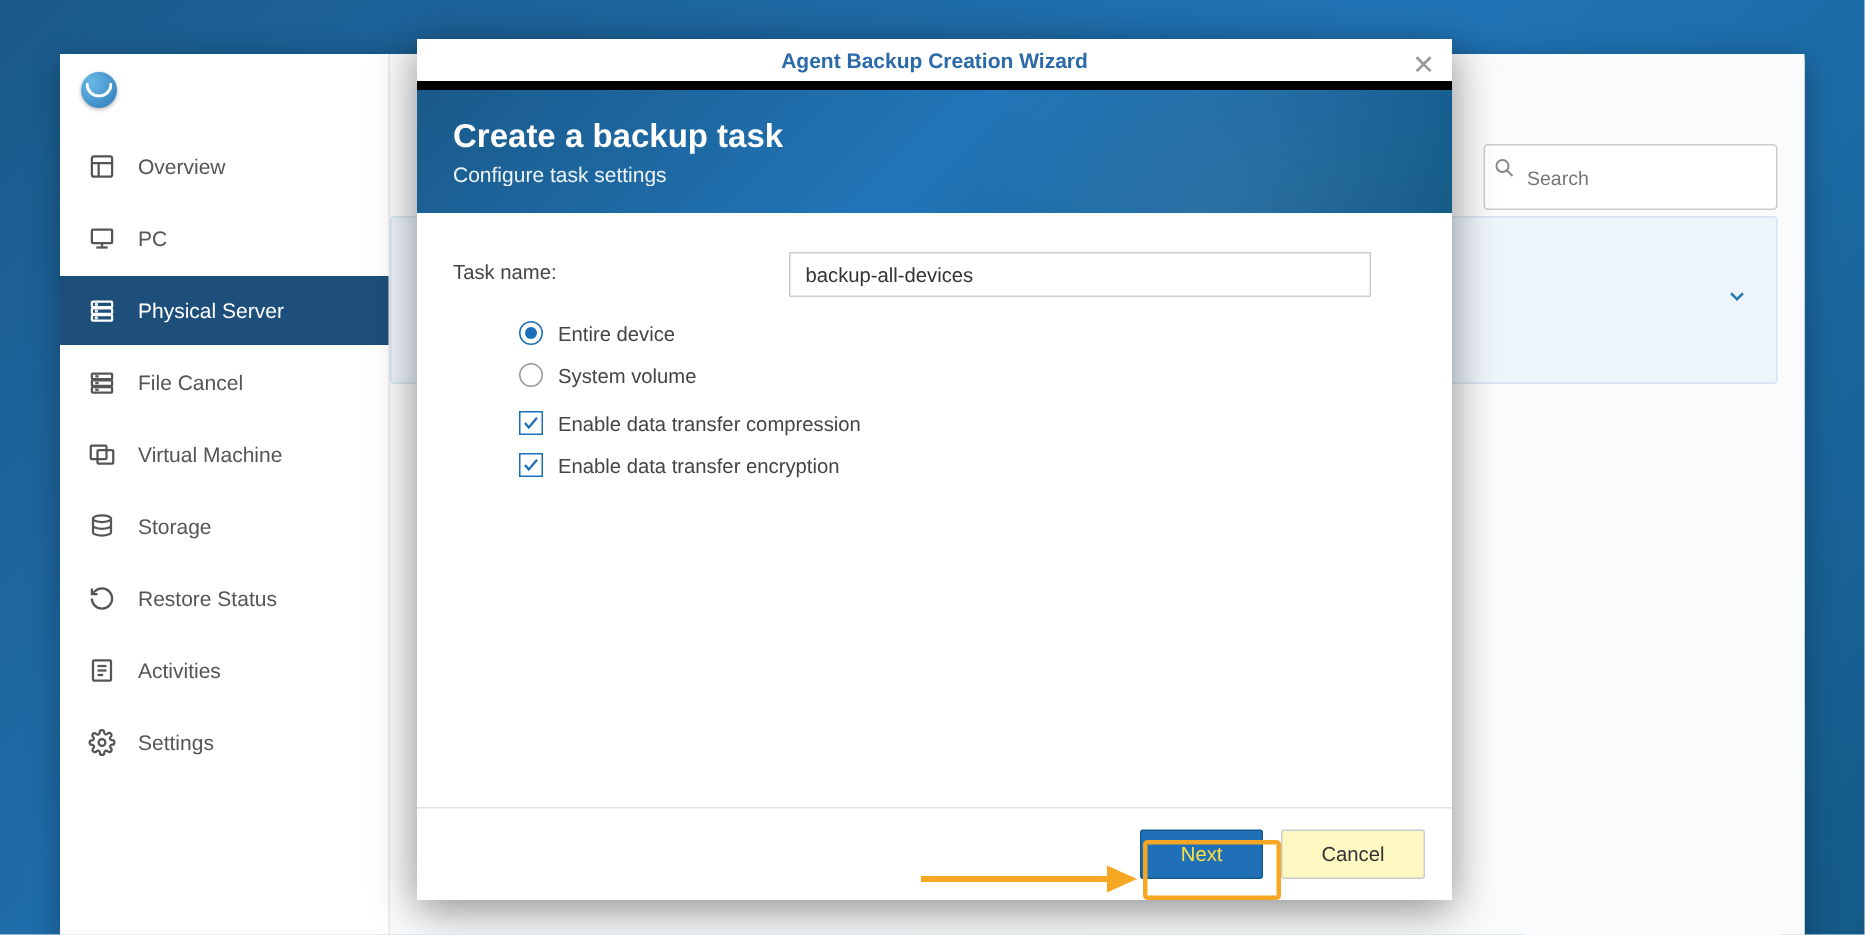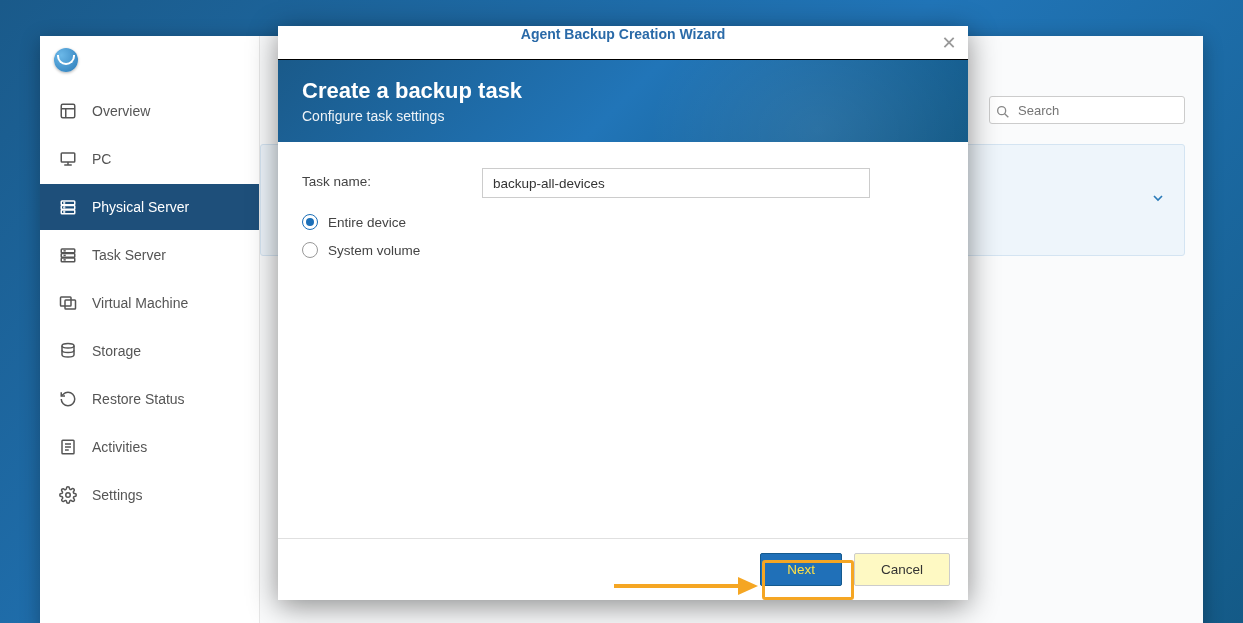--- a/index.html
+++ b/index.html
@@ -15,42 +15,42 @@
 .app-icon { width: 24px; height: 24px; border-radius: 50%; background: radial-gradient(circle at 30% 30%, #6bb8e8, #2a7ab8); display: flex; align-items: center; justify-content: center; box-shadow: 0 1px 3px rgba(0,0,0,0.3); }
 .app-icon::after { content: ""; width: 14px; height: 8px; border: 2px solid #fff; border-top: none; border-radius: 0 0 10px 10px; }
 
 .nav-item { display: flex; align-items: center; padding: 14px 18px; color: #555; cursor: pointer; font-size: 14px; gap: 14px; margin: 2px 0; }
 .nav-item.active { background: #1e4f7a; color: #fff; }
 .nav-icon { width: 20px; height: 18px; display: flex; align-items: center; justify-content: center; color: inherit; }
 .nav-icon svg { width: 20px; height: 18px; }
 
 .content-area { flex: 1; position: relative; background: #fafbfc; }
 .search-wrap { position: absolute; right: 18px; top: 60px; width: 196px; }
-.search-box { width: 100%; height: 28px; border: 1px solid #ccc; background: #fff; border-radius: 3px; padding: 0 8px 0 28px; font-size: 13px; color: #333; }
+.search-box { width: 100%; height: 44px; border: 1px solid #ccc; background: #fff; border-radius: 3px; padding: 0 8px 0 28px; font-size: 13px; color: #333; }
 .search-icon { position: absolute; left: 6px; top: 8px; color: #888; }
 .search-icon svg { width: 16px; height: 16px; }
 
 .expandable-panel { position: absolute; left: 0; right: 18px; top: 108px; height: 112px; background: #eef5fb; border: 1px solid #d4e4f2; border-radius: 3px; }
 .expand-chevron { position: absolute; right: 18px; top: 50%; transform: translateY(-50%); color: #2a7ab8; }
 
 
 .modal { position: absolute; left: 278px; top: 26px; width: 690px; height: 574px; background: #fff; box-shadow: 0 6px 28px rgba(0,0,0,0.45); display: flex; flex-direction: column; }
-.modal-titlebar { height: 34px; display: flex; align-items: flex-start; justify-content: center; position: relative; background: #fff; border-bottom: 1px solid #000000; }
+.modal-titlebar { height: 34px; display: flex; align-items: center; justify-content: center; position: relative; background: #fff; border-bottom: 6px solid #000000; }
 .modal-title { text-align: center; font-weight: 600; color: #2a6aa8; font-size: 14px; }
 .modal-close { position: absolute; right: 8px; top: 6px; color: #999; cursor: pointer; font-size: 18px; width: 22px; height: 22px; display: flex; align-items: center; justify-content: center; }
 
 .modal-header { background: linear-gradient(135deg, #1a5a8a 0%, #2175b8 50%, #145a87 100%); padding: 18px 24px; color: #fff; position: relative; overflow: hidden; }
 .modal-header::after { content: ""; position: absolute; right: -50px; top: -80px; width: 400px; height: 300px; background: radial-gradient(ellipse, rgba(255,255,255,0.08) 0%, transparent 60%); }
 .header-title { font-size: 22px; font-weight: 700; margin-bottom: 4px; }
 .header-sub { font-size: 14px; opacity: 0.92; }
 
 .modal-body { flex: 1; padding: 26px 24px 10px 24px; }
 .form-row { display: flex; align-items: flex-start; margin-bottom: 16px; }
 .form-label { width: 180px; font-size: 13.5px; color: #444; padding-top: 6px; }
-.form-control { flex: 1; }
+.form-control { flex: 1; margin-left: 44px; }
 .text-input { width: 388px; height: 30px; border: 1px solid #ccc; padding: 0 10px; font-size: 13.5px; color: #333; }
 
 .radio-group, .check-group { display: flex; flex-direction: column; gap: 12px; }
 .radio-item, .check-item { display: flex; align-items: center; gap: 10px; font-size: 13.5px; color: #444; cursor: pointer; }
 .radio-dot { width: 16px; height: 16px; border: 1px solid #999; border-radius: 50%; display: flex; align-items: center; justify-content: center; }
 .radio-dot.checked { border-color: #1b6fb8; }
 .radio-dot.checked::after { content: ""; width: 8px; height: 8px; border-radius: 50%; background: #1b6fb8; }
 .check-box { width: 16px; height: 16px; border: 1px solid #1b6fb8; display: flex; align-items: center; justify-content: center; color: #1b6fb8; }
 .check-box svg { width: 12px; height: 12px; }
 
@@ -140,21 +140,21 @@
       <span class="nav-icon">
           <svg viewBox="0 0 24 24" fill="none" stroke="currentColor" stroke-width="2">
             <rect x="3" y="4" width="18" height="5" rx="1"></rect>
             <rect x="3" y="10" width="18" height="5" rx="1"></rect>
             <rect x="3" y="16" width="18" height="5" rx="1"></rect>
             <line x1="6" y1="6.5" x2="9" y2="6.5"></line>
             <line x1="6" y1="12.5" x2="9" y2="12.5"></line>
             <line x1="6" y1="18.5" x2="9" y2="18.5"></line>
           </svg>
         </span>
-      <span>Task Server</span>
+      <span>File Cancel</span>
     </div>
     <div class="nav-item">
       <span class="nav-icon">
           <svg viewBox="0 0 24 24" fill="none" stroke="currentColor" stroke-width="2">
             <rect x="2" y="4" width="14" height="12" rx="1"></rect>
             <rect x="8" y="8" width="14" height="12" rx="1"></rect>
           </svg>
         </span>
       <span>Virtual Machine</span>
     </div>
@@ -240,20 +240,38 @@
           <span>Entire device</span>
         </label>
         <label class="radio-item">
           <span class="radio-dot"></span>
           <span>System volume</span>
         </label>
       </div>
     </div>
 
     <div class="form-row">
+      <div class="form-control check-group">
+        <label class="check-item">
+          <span class="check-box">
+              <svg viewBox="0 0 24 24" fill="none" stroke="currentColor" stroke-width="3">
+                <polyline points="4 12 9 18 20 5"></polyline>
+              </svg>
+            </span>
+          <span>Enable data transfer compression</span>
+        </label>
+        <label class="check-item">
+          <span class="check-box">
+              <svg viewBox="0 0 24 24" fill="none" stroke="currentColor" stroke-width="3">
+                <polyline points="4 12 9 18 20 5"></polyline>
+              </svg>
+            </span>
+          <span>Enable data transfer encryption</span>
+        </label>
+      </div>
     </div>
 
   </div>
   <div class="modal-footer">
     <button class="btn btn-primary">Next</button>
     <button class="btn">Cancel</button>
   </div>
 </div>
 
 <div class="highlight-box highlight-next"></div>

